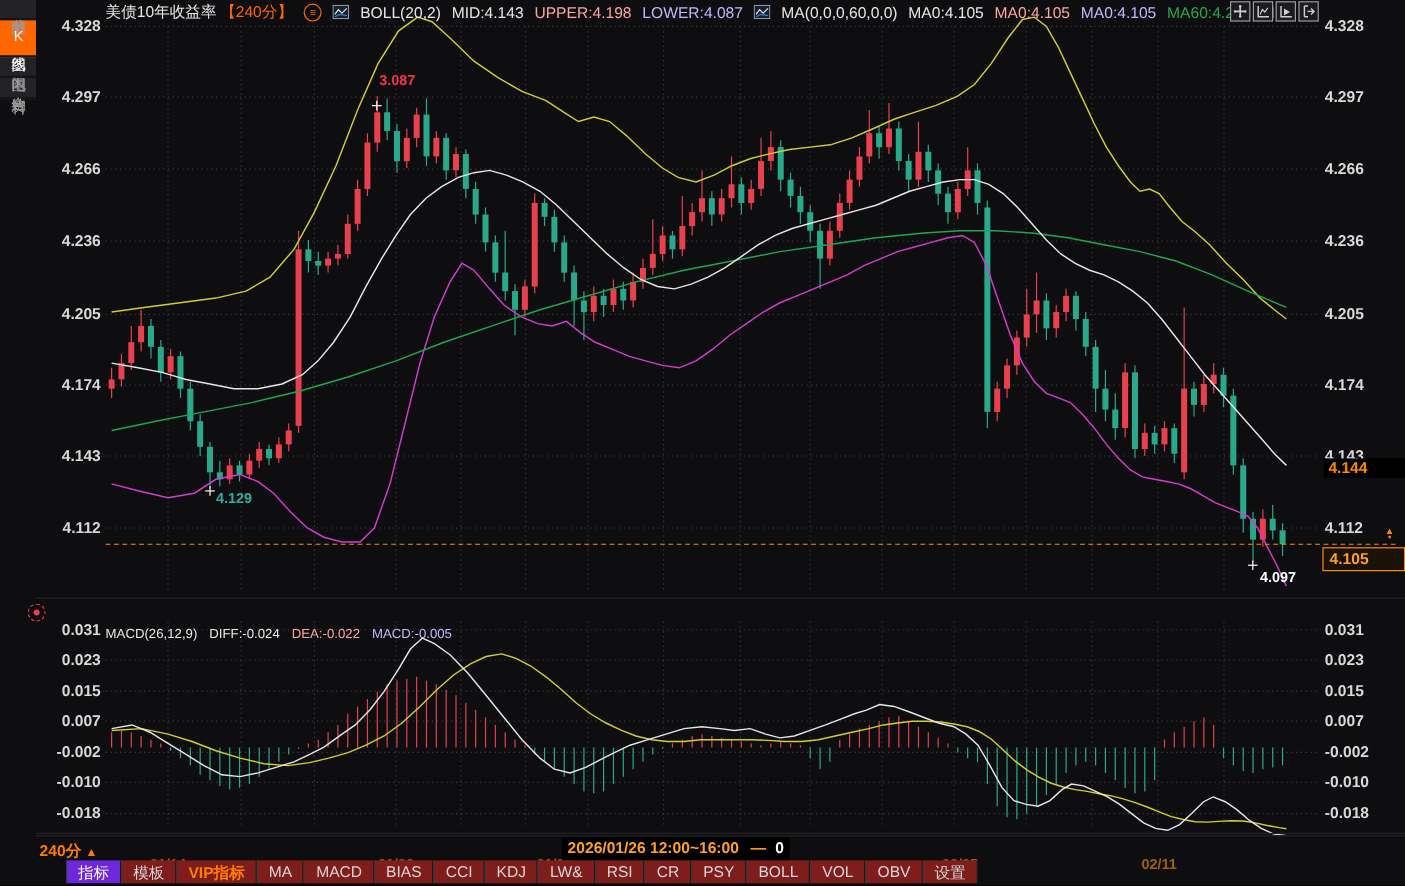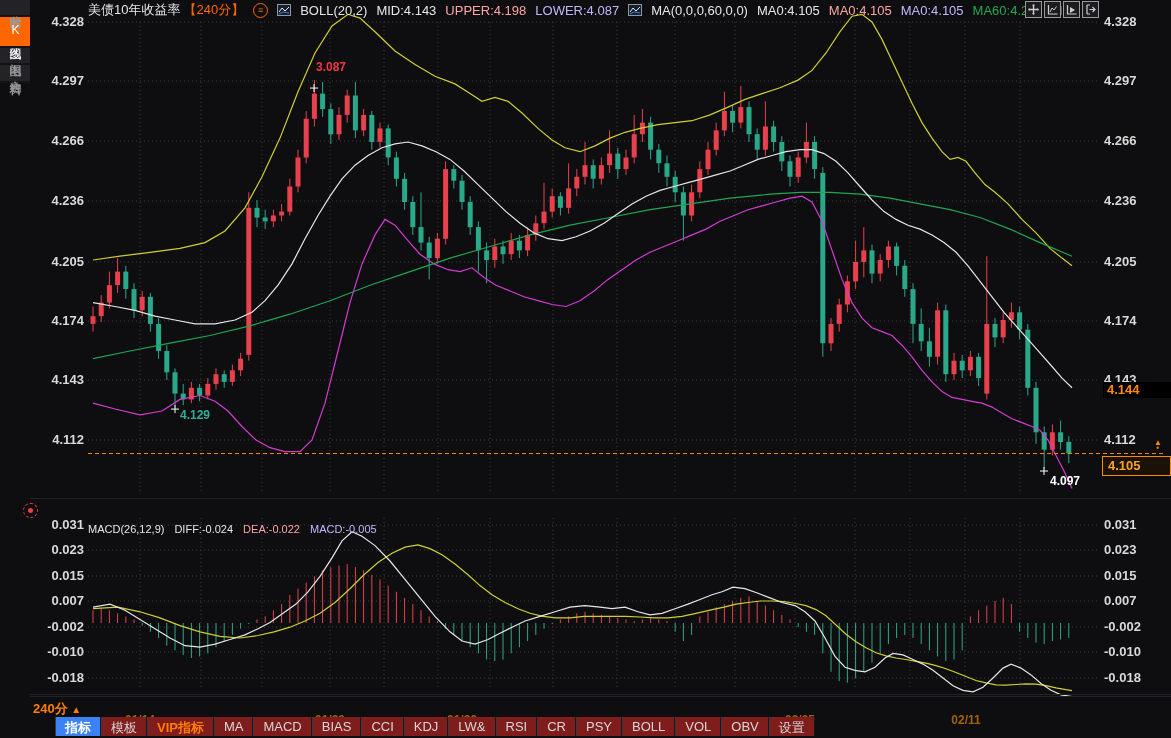--- a/index.html
+++ b/index.html
@@ -51,21 +51,21 @@
   .period-label .tri{font-size:10px;}
   .date-label{position:absolute;top:16px;font-size:12px;font-weight:bold;color:#a16207;}
   .bar-tooltip{position:absolute;left:438px;top:1px;height:18px;background:#000;padding:1px 5px 0 5px;
     font-size:13px;font-weight:bold;color:#ffa228;white-space:nowrap;z-index:5;}
   .bar-tooltip .v{color:#fff;margin-left:4px;}
   .bar-tooltip .d{margin-left:6px;}
   
   .toolbar{position:absolute;left:55px;top:717px;height:21px;display:flex;z-index:5;font-size:13px;}
   .tb-item{padding:2px 9px 0 9px;border-left:1px solid #3a3a3e;border-right:1px solid #19191d;
     color:#d8d8d8;cursor:pointer;background:#7f1d1d;height:19px;box-sizing:border-box;}
-  .tb-item.active{background:#3b82f6;color:#fff;font-weight:bold;}
+  .tb-item.active{background:#6d28d9;color:#fff;font-weight:normal;}
   .tb-item.vip{color:#ff7d00;font-weight:bold;}
   .watermark{position:absolute;left:1036px;top:680px;font-size:31px;color:#9aa0a6;z-index:6;
     letter-spacing:2px;}
   .sep{position:absolute;background:#232327;z-index:2;}
 </style>
 </head>
 <body>
 
 <div class="app">
   <svg id="chart-svg" width="1171" height="738" viewBox="0 0 1171 738">
@@ -572,20 +572,25 @@
   <div class="badge-prev" style="top:382px">4.144</div>
   <div class="badge-last" id="badge-last" style="top: 455.55px;">4.105</div>
   <div class="scroll-latest" id="scroll-latest" style="top: 439.55px;">▲<br>▪</div>
 
   <div class="xaxis-row">
     <span class="period-label">
       <span>240分</span>
       <span class="tri">▲</span>
     </span>
     <span id="date-labels"><span class="date-label" style="left: 92px; width: 36px; text-align: center;">01/14</span><span class="date-label" style="left: 282px; width: 36px; text-align: center;">01/20</span><span class="date-label" style="left: 417px;">01/26</span><span class="date-label" style="left: 752px; width: 36px; text-align: center;">02/05</span><span class="date-label" style="left: 918px; width: 36px; text-align: center;">02/11</span></span>
+    <span class="bar-tooltip">
+      <span>2026/01/26 12:00~16:00</span>
+      <span class="d">—</span>
+      <span class="v">0</span>
+    </span>
   </div>
 
   <div class="toolbar" id="toolbar">
       <div class="tb-item active">指标</div>
       <div class="tb-item">模板</div>
       <div class="tb-item vip">VIP指标</div>
       <div class="tb-item">MA</div>
       <div class="tb-item">MACD</div>
       <div class="tb-item">BIAS</div>
       <div class="tb-item">CCI</div>

